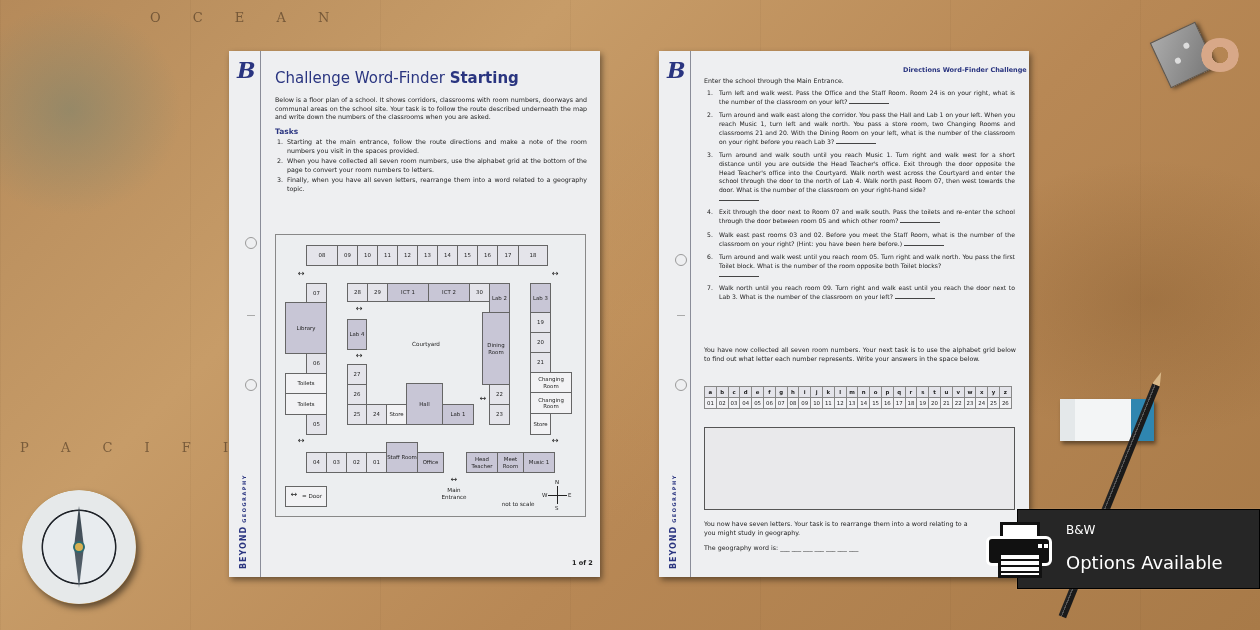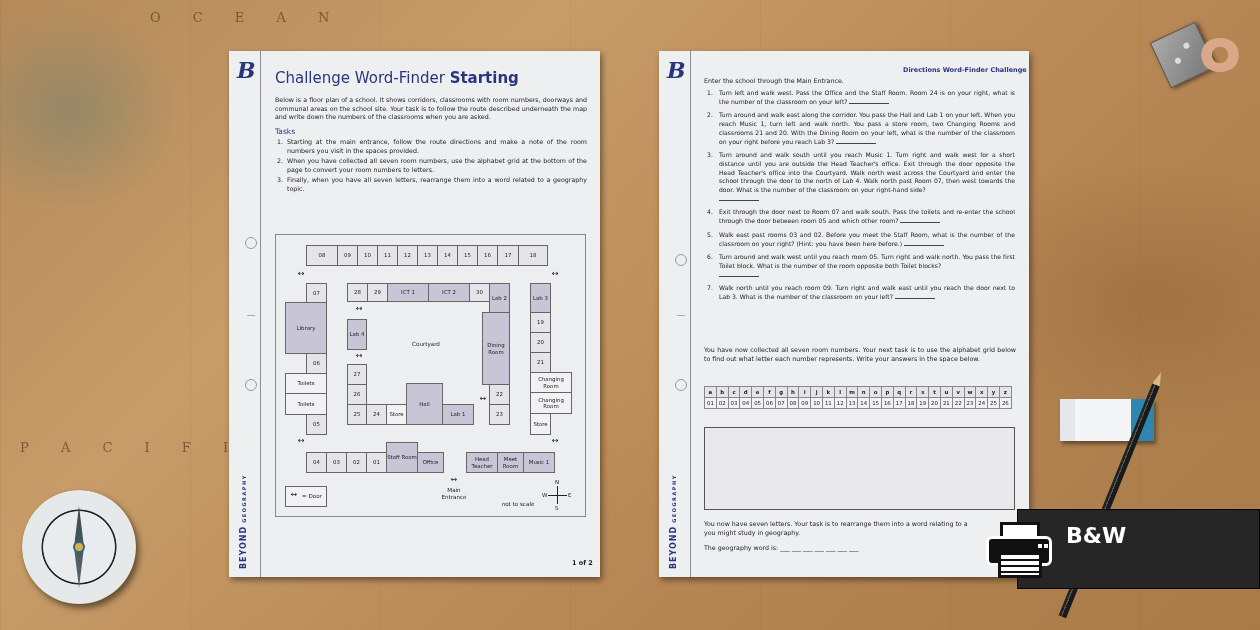--- a/index.html
+++ b/index.html
@@ -15,21 +15,21 @@
 .page{position:absolute;background:#eeeff1;box-shadow:2px 3px 6px rgba(0,0,0,.45);color:#222}
 .margin-line{position:absolute;top:0;bottom:0;width:1px;background:#8a8d99}
 .logo{position:absolute;font-family:"DejaVu Serif",serif;font-weight:bold;font-style:italic;color:#2a3580;font-size:22px}
 .hole{position:absolute;width:12px;height:12px;border:1px solid #9a9a9a;border-radius:50%}
 .tick{position:absolute;width:8px;height:1px;background:#aaa}
 .brand{position:absolute;transform:rotate(-90deg);transform-origin:left top;color:#2a3580;font-size:8px;font-weight:bold;letter-spacing:1px;white-space:nowrap}
 .brand small{font-size:5px;letter-spacing:1.5px;margin-left:3px}
 h1{position:absolute;font-weight:normal;color:#2a3580;font-size:15px;white-space:nowrap}
 h1 b{font-weight:bold}
 .txt{position:absolute;font-size:6.3px;line-height:8.6px;text-align:justify;color:#222}
-.tasks-h{position:absolute;color:#2a3580;font-weight:normal;font-size:7.5px}
+.tasks-h{position:absolute;color:#2a3580;font-weight:bold;font-size:7.5px}
 ol.list{position:absolute;font-size:6.3px;line-height:8.6px;list-style:none;color:#222}
 ol.list li{position:relative;padding-left:10px;margin-bottom:2px;text-align:justify}
 ol.list li .n{position:absolute;left:0;top:0}
 .map{position:absolute;border:1px solid #888;background:#eceef0}
 .room{position:absolute;border:1px solid #666;background:#e4e4ea;font-size:5.4px;display:flex;align-items:center;justify-content:center;text-align:center;line-height:6.2px;color:#222}
 .room.dk{background:#c8c6d6}
 .room.wt{background:#f2f2f4}
 .maplabel{position:absolute;font-size:5.6px;text-align:center;line-height:7px;color:#222}
 .harrow{position:absolute;font-size:8px;line-height:6px;color:#222}
 .varrow{position:absolute;font-size:8px;line-height:6px;color:#222;writing-mode:vertical-rl}
@@ -37,21 +37,21 @@
 .rh{position:absolute;color:#2a3580;font-size:6.5px;font-weight:600}
 ol.q{position:absolute;list-style:none;font-size:6.1px;line-height:8.7px;color:#222}
 ol.q li{position:relative;padding-left:12px;margin-bottom:5px;text-align:justify}
 ol.q li .n{position:absolute;left:0;top:0}
 .blank{display:inline-block;width:40px;border-bottom:1px solid #444;height:6px}
 table.alpha{position:absolute;border-collapse:collapse;font-size:5.4px;color:#222}
 table.alpha td{border:1px solid #888;width:11.8px;height:10.8px;text-align:center;padding:0;background:#f2f2f5}
 table.alpha tr:first-child td{background:#e4e4ea;font-weight:bold}
 .answer-box{position:absolute;border:1px solid #555;background:#e9e9eb}
 .badge{position:absolute;background:#262626;border:1px solid #000;box-shadow:0 0 0 1px rgba(255,255,255,.05);color:#fff}
-.badge .t1{position:absolute;font-weight:bold;font-size:22px}
+.badge .t1{position:absolute;font-weight:normal;font-size:12px}
 .badge .t2{position:absolute;font-size:18px;white-space:nowrap}
 .prop{position:absolute}
 </style>
 </head>
 <body>
 
 <div class="ocean" style="left:150px;top:10px">O C E A N</div>
 <div class="ocean" style="left:20px;top:440px">P A C I F I C   O C E</div>
 
 <div class="prop" style="left:22px;top:490px;width:114px;height:114px;border-radius:50%;background:radial-gradient(circle,#e8ecef 0 44%,#20242a 45% 46%,#e6e9ea 47% 70%,#b8924f 71% 78%,#2b2418 79% 81%,#c9a465 82% 100%);box-shadow:3px 4px 6px rgba(0,0,0,.5)">
@@ -277,13 +277,14 @@
 
 <div class="badge" style="left:1017px;top:509px;width:243px;height:80px">
   <div style="position:absolute;left:-32px;top:12px;width:70px;height:58px">
     <div style="position:absolute;left:14px;top:0;width:40px;height:18px;background:#fff;border:3px solid #111"></div>
     <div style="position:absolute;left:0;top:14px;width:66px;height:30px;background:#111;border:3px solid #fff;border-radius:6px"></div>
     <div style="position:absolute;left:52px;top:22px;width:4px;height:4px;background:#fff"></div>
     <div style="position:absolute;left:58px;top:22px;width:4px;height:4px;background:#fff"></div>
     <div style="position:absolute;left:12px;top:30px;width:44px;height:26px;background:#fff;border:3px solid #111;background-image:repeating-linear-gradient(#fff 0 4px,#111 4px 6px)"></div>
   </div>
   <div class="t1" style="left:48px;top:13px">B&amp;W</div>
+  <div class="t2" style="left:48px;top:42px">Options Available</div>
 </div>
 
 </body></html>

